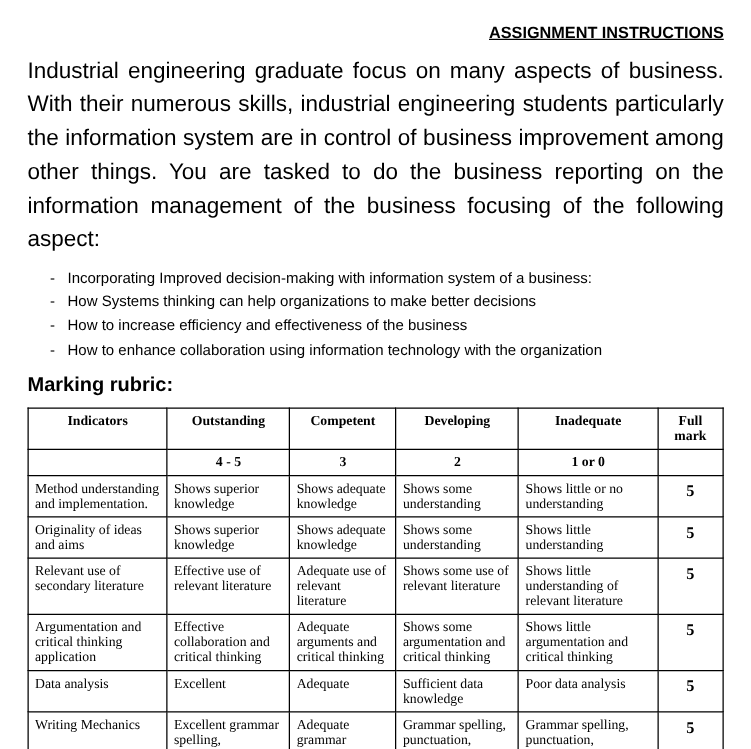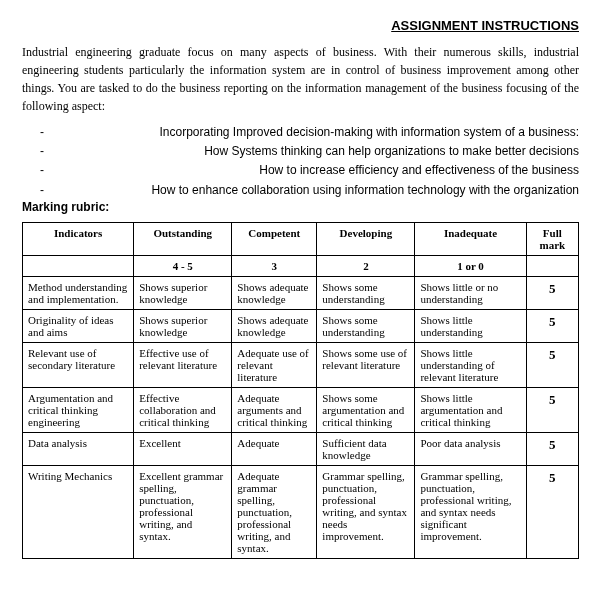--- a/index.html
+++ b/index.html
@@ -13,45 +13,44 @@
       padding: 18px 22px;
     }
     .title {
       text-align: right;
       font-weight: bold;
       text-decoration: underline;
       font-size: 13px;
       margin-bottom: 10px;
     }
     .intro {
-      font-size: 12px;
+      font-size: 18px;
       line-height: 1.5;
       text-align: justify;
       margin-bottom: 8px;
-      font-family: Liberation Serif, serif;
     }
     .bullets {
       margin-left: 18px;
-      text-align: right;
+      margin-bottom: 10px;
     }
     .bullets li {
       list-style-type: none;
       position: relative;
       padding-left: 14px;
       line-height: 1.6;
       font-size: 12px;
     }
     .bullets li::before {
       content: "-";
       position: absolute;
       left: 0;
     }
     .marking-label {
       font-weight: bold;
-      font-size: 12px;
+      font-size: 16px;
       margin-bottom: 8px;
     }
     table {
       width: 100%;
       border-collapse: collapse;
       font-size: 11px;
     }
     table th, table td {
       border: 1px solid #000;
       padding: 4px 5px;
@@ -124,21 +123,21 @@
       </tr>
       <tr>
         <td class="col-indicators">Relevant use of secondary literature</td>
         <td class="col-outstanding">Effective use of relevant literature</td>
         <td class="col-competent">Adequate use of relevant literature</td>
         <td class="col-developing">Shows some use of relevant literature</td>
         <td class="col-inadequate">Shows little understanding of relevant literature</td>
         <td class="col-fullmark fullmark-cell">5</td>
       </tr>
       <tr>
-        <td class="col-indicators">Argumentation and critical thinking engineering</td>
+        <td class="col-indicators">Argumentation and critical thinking application</td>
         <td class="col-outstanding">Effective collaboration and critical thinking</td>
         <td class="col-competent">Adequate arguments and critical thinking</td>
         <td class="col-developing">Shows some argumentation and critical thinking</td>
         <td class="col-inadequate">Shows little argumentation and critical thinking</td>
         <td class="col-fullmark fullmark-cell">5</td>
       </tr>
       <tr>
         <td class="col-indicators">Data analysis</td>
         <td class="col-outstanding">Excellent</td>
         <td class="col-competent">Adequate</td>

